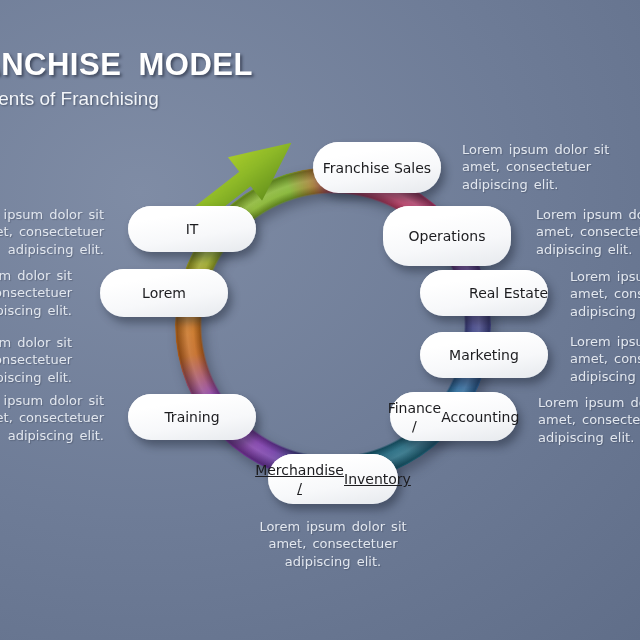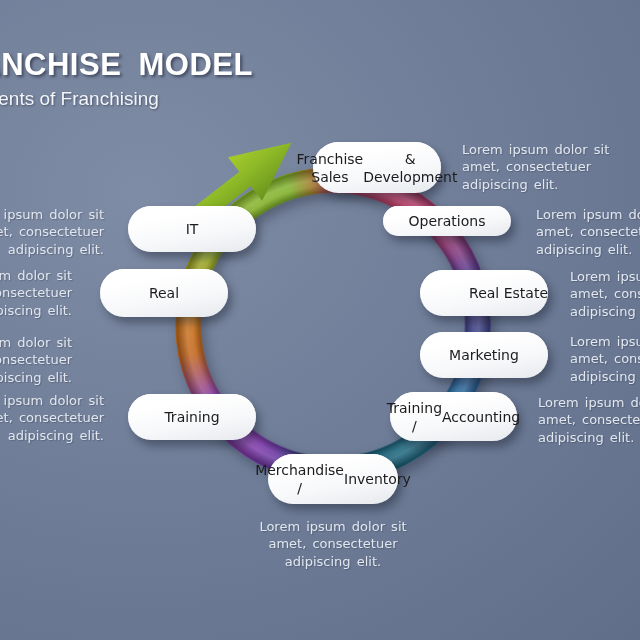--- a/index.html
+++ b/index.html
@@ -49,25 +49,25 @@
   }
   
   .pill{
     position:absolute;z-index:3;border-radius:26px;
     background:linear-gradient(170deg,#ffffff 25%,#f7f8fa 62%,#e6e9ed 100%);
     box-shadow:4px 6px 9px rgba(24,30,46,.42), inset 0 1px 1px #ffffff;
     display:flex;flex-direction:row;align-items:center;justify-content:center;
     color:#1c1c1f;font-size:14px;line-height:18px;text-align:center;
   }
   .p-franchise{left:313px;top:142px;width:128px;height:51px;}
-  .p-operations{left:383px;top:206px;width:128px;height:30px;}
+  .p-operations{left:383px;top:206px;width:128px;height:60px;}
   .p-realestate{left:420px;top:270px;width:128px;height:46px;justify-content:flex-end;}
   .p-marketing{left:420px;top:332px;width:128px;height:46px;}
   .p-finance{left:390px;top:392px;width:127px;height:49px;}
-  .p-merchandise{left:268px;top:454px;width:130px;height:50px;}
+  .p-merchandise{left:268px;top:454px;width:130px;height:50px;text-decoration:underline;}
   .p-training{left:128px;top:394px;width:128px;height:46px;}
   .p-hr{left:96px;top:332px;width:128px;height:46px;}
   .p-legal{left:100px;top:269px;width:128px;height:48px;}
   .p-it{left:128px;top:206px;width:128px;height:46px;justify-content:center;}
   
   .center-label{
     position:absolute;left:273px;top:296px;z-index:2;
     font-family:"Liberation Sans",sans-serif;font-size:24.5px;line-height:31px;
     color:#eef2f7;text-shadow:1px 1px 2px rgba(22,28,44,.35);
   }
@@ -101,44 +101,43 @@
 
   <div class="ring-wrap">
     <div class="ring"></div>
   </div>
 
   <div class="arrow"></div>
 
 
   <div class="pill p-franchise">
     <span>Franchise Sales</span>
-    <span>&amp; Development</span>
   </div>
   <div class="pill p-operations">
     <span>Operations</span>
   </div>
   <div class="pill p-realestate">
     <span>Real Estate</span>
   </div>
   <div class="pill p-marketing">
     <span>Marketing</span>
   </div>
   <div class="pill p-finance">
-    <span>Training /</span>
+    <span>Finance /</span>
     <span>Accounting</span>
   </div>
   <div class="pill p-merchandise">
     <span>Merchandise /</span>
     <span>Inventory</span>
   </div>
   <div class="pill p-training">
     <span>Training</span>
   </div>
   <div class="pill p-legal">
-    <span>Real</span>
+    <span>Lorem</span>
   </div>
   <div class="pill p-it">
     <span>IT</span>
   </div>
 
   <div class="lorem l-franchise">
     <span>Lorem ipsum dolor sit</span>
     <span>amet, consectetuer</span>
     <span>adipiscing elit.</span>
   </div>

